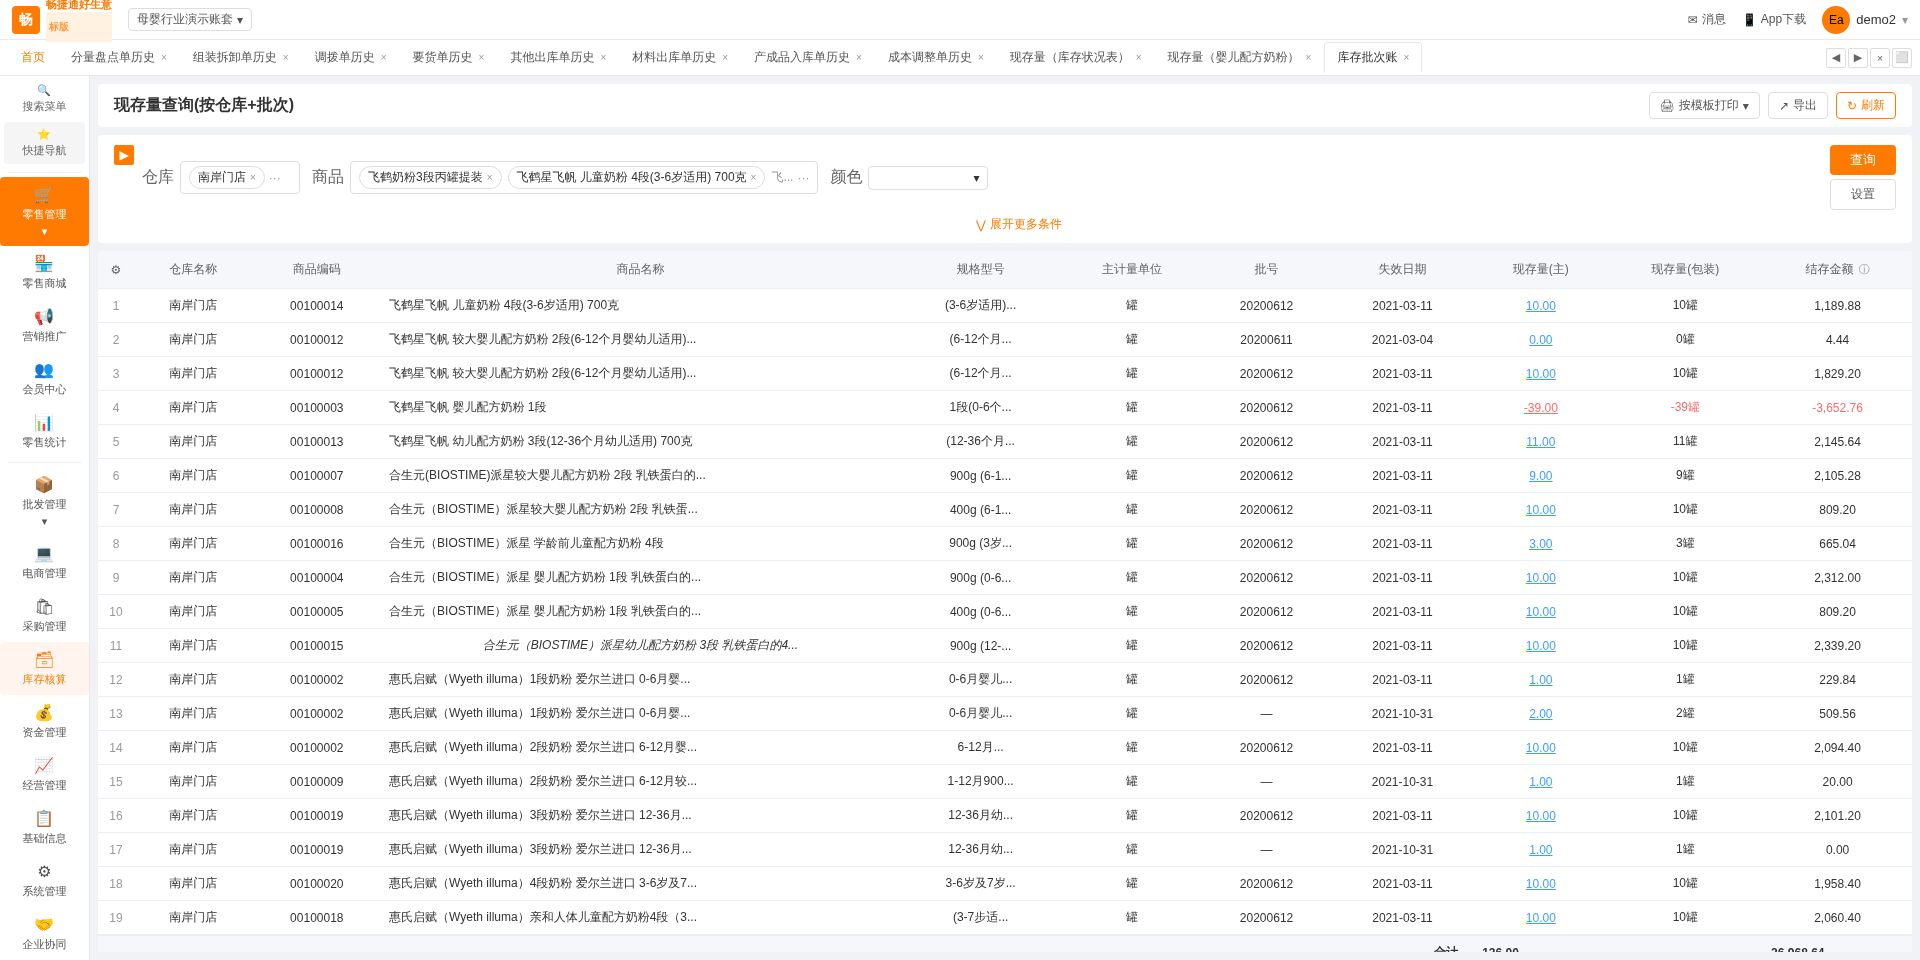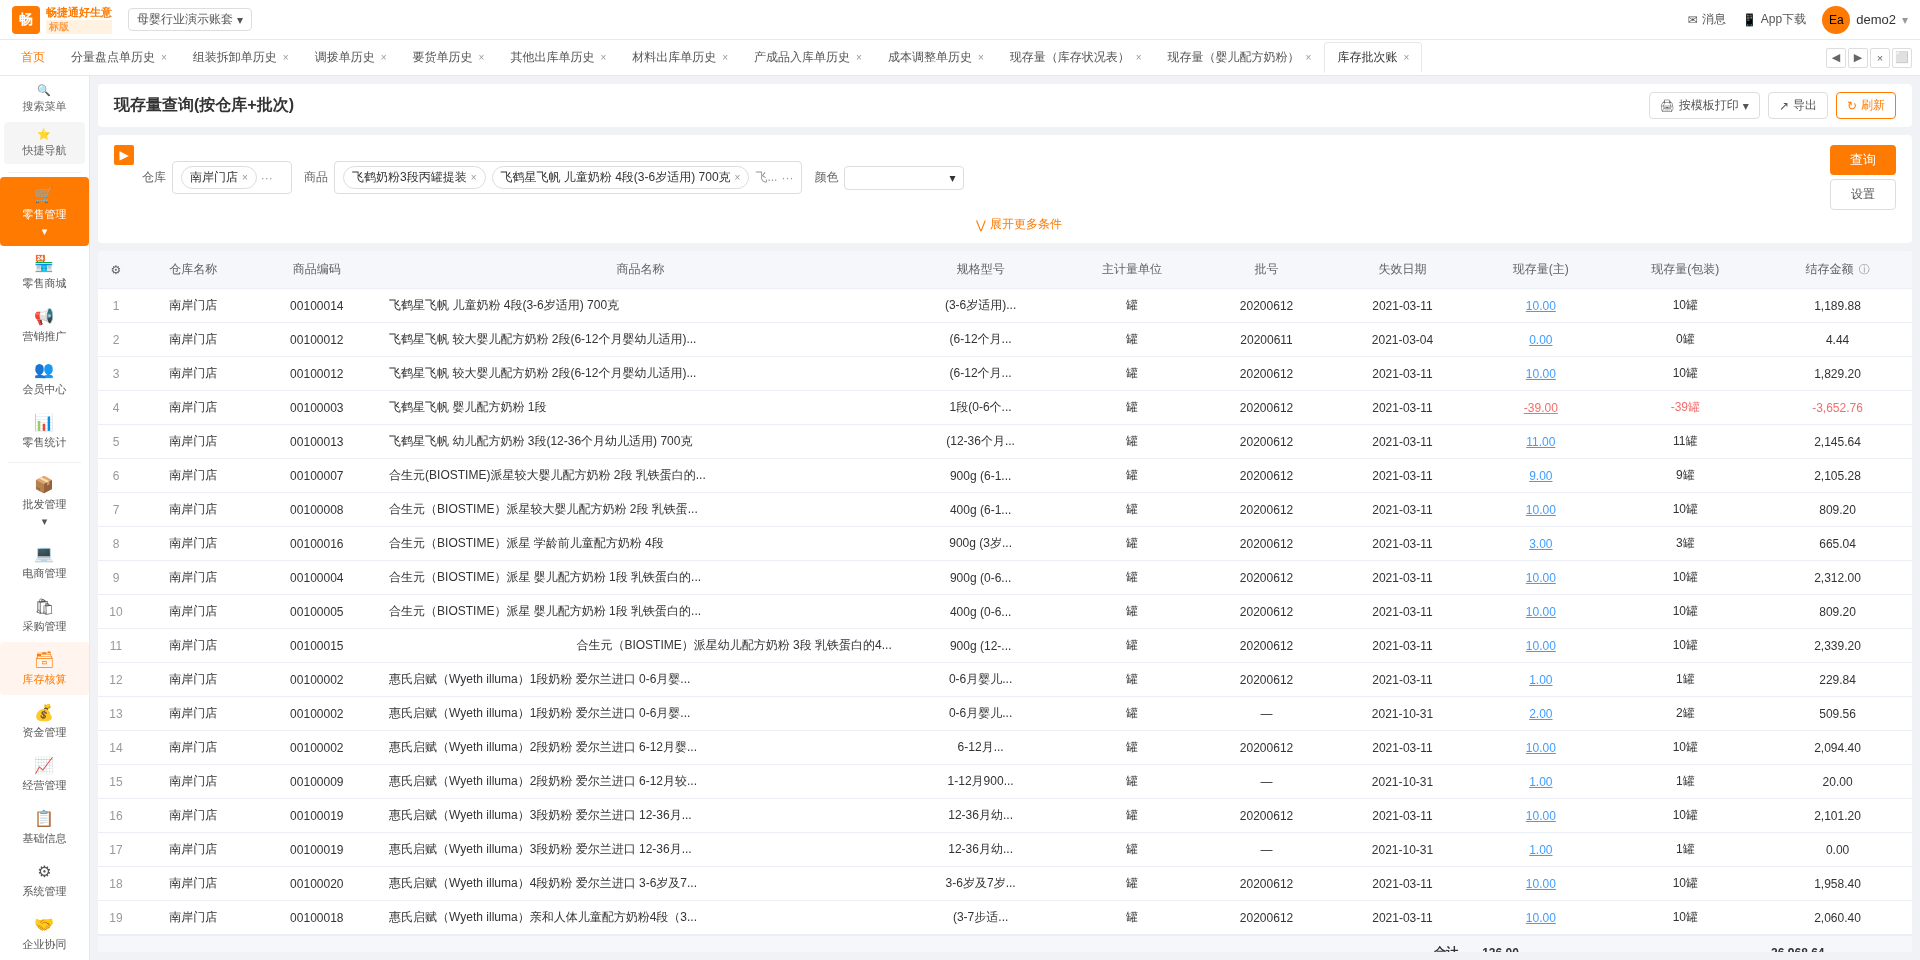--- a/index.html
+++ b/index.html
@@ -43,21 +43,21 @@
     .page-title { font-size: 16px; font-weight: 600; color: #333; }
     .header-actions { display: flex; align-items: center; gap: 8px; }
     .btn-template { display: flex; align-items: center; gap: 4px; border: 1px solid #ddd; border-radius: 4px; padding: 4px 10px; cursor: pointer; font-size: 12px; color: #555; background: #fff; }
     .btn-export { display: flex; align-items: center; gap: 4px; border: 1px solid #ddd; border-radius: 4px; padding: 4px 10px; cursor: pointer; font-size: 12px; color: #555; background: #fff; }
     .btn-refresh { display: flex; align-items: center; gap: 4px; border: 1px solid #ddd; border-radius: 4px; padding: 4px 10px; cursor: pointer; font-size: 12px; color: #ff7a00; background: #fff; border-color: #ff7a00; }
 
     
     .filter-area { background: #fff; padding: 10px 16px; border-radius: 4px; }
     .filter-row { display: flex; align-items: center; gap: 12px; flex-wrap: wrap; }
     .filter-item { display: flex; align-items: center; gap: 6px; }
-    .filter-label { font-size: 12px; color: #666; white-space: nowrap; }
+    .filter-label { font-size: 16px; color: #666; white-space: nowrap; }
     .filter-input { border: 1px solid #ddd; border-radius: 4px; padding: 4px 8px; font-size: 12px; display: flex; align-items: center; gap: 4px; cursor: pointer; min-width: 120px; background: #fff; }
     .filter-tag { background: #fff; border: 1px solid #ddd; border-radius: 12px; padding: 2px 8px; font-size: 12px; display: flex; align-items: center; gap: 4px; }
     .filter-tag-close { cursor: pointer; color: #999; font-size: 10px; }
     .filter-dots { color: #999; cursor: pointer; }
     .expand-btn { display: flex; align-items: center; gap: 4px; color: #ff7a00; cursor: pointer; font-size: 12px; margin-top: 6px; justify-content: center; }
 
     
     .table-area { background: #fff; border-radius: 4px; flex: 1; overflow: hidden; display: flex; flex-direction: column; }
     .table-wrapper { overflow: auto; flex: 1; }
     table { width: 100%; border-collapse: collapse; font-size: 12px; }
@@ -85,21 +85,21 @@
     .info-icon { color: #909399; font-size: 11px; cursor: pointer; margin-left: 2px; }
   </style>
 </head>
 <body>
 
 <div class="top-bar">
   <div class="logo-area">
     <div class="logo-icon">畅</div>
     <div>
       <div style="font-size:11px;color:#ff7a00;font-weight:bold;">畅捷通好生意</div>
-      <div style="font-size:10px;color:#ff9a40;background:#fff2e0;padding:0 3px;border-radius:0;">标版</div>
+      <div style="font-size:10px;color:#ff9a40;background:#fff2e0;padding:8px 3px;border-radius:0;">标版</div>
     </div>
   </div>
   <div class="industry-select">
     <span>母婴行业演示账套</span>
     <span>▾</span>
   </div>
   <div class="top-bar-right">
     <div class="top-bar-btn">
       <span>✉</span>
       <span>消息</span>
@@ -471,21 +471,21 @@
       <td>20200612</td>
       <td>2021-03-11</td>
       <td class="text-link" style="">10.00</td>
       <td style="">10罐</td>
       <td style="">809.20</td>
     </tr>
               <tr>
       <td class="row-num">11</td>
       <td>南岸门店</td>
       <td>00100015</td>
-      <td style="text-align:right;max-width:280px;overflow:hidden;text-overflow:ellipsis;white-space:nowrap;">合生元（BIOSTIME）派星幼儿配方奶粉 3段 乳铁蛋白的4...</td>
+      <td style="text-align:center;max-width:280px;overflow:hidden;text-overflow:ellipsis;white-space:nowrap;font-style:italic;">合生元（BIOSTIME）派星幼儿配方奶粉 3段 乳铁蛋白的4...</td>
       <td>900g (12-...</td>
       <td>罐</td>
       <td>20200612</td>
       <td>2021-03-11</td>
       <td class="text-link" style="">10.00</td>
       <td style="">10罐</td>
       <td style="">2,339.20</td>
     </tr>
               <tr>
       <td class="row-num">12</td>

